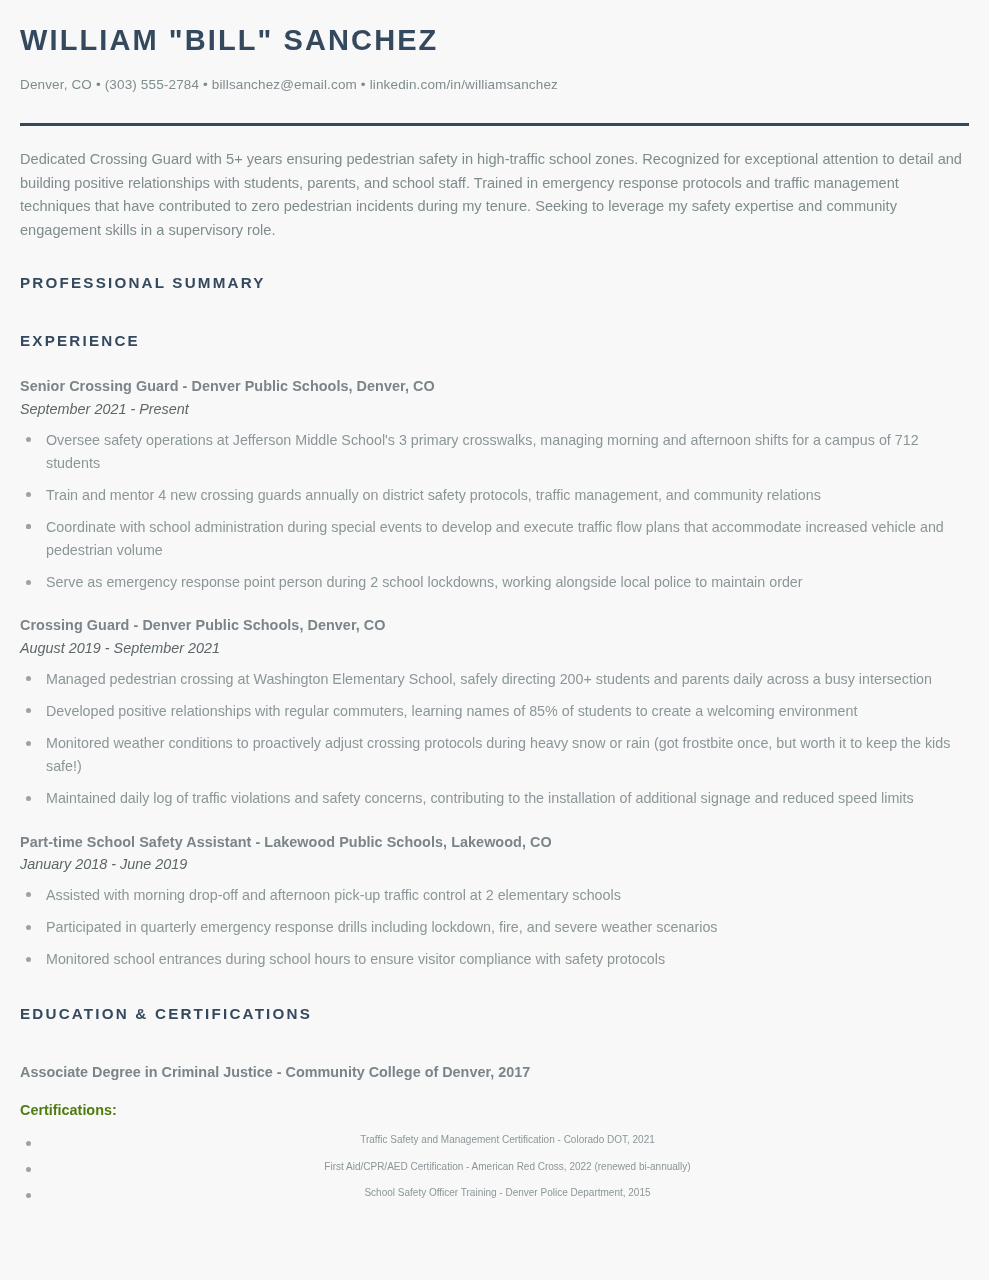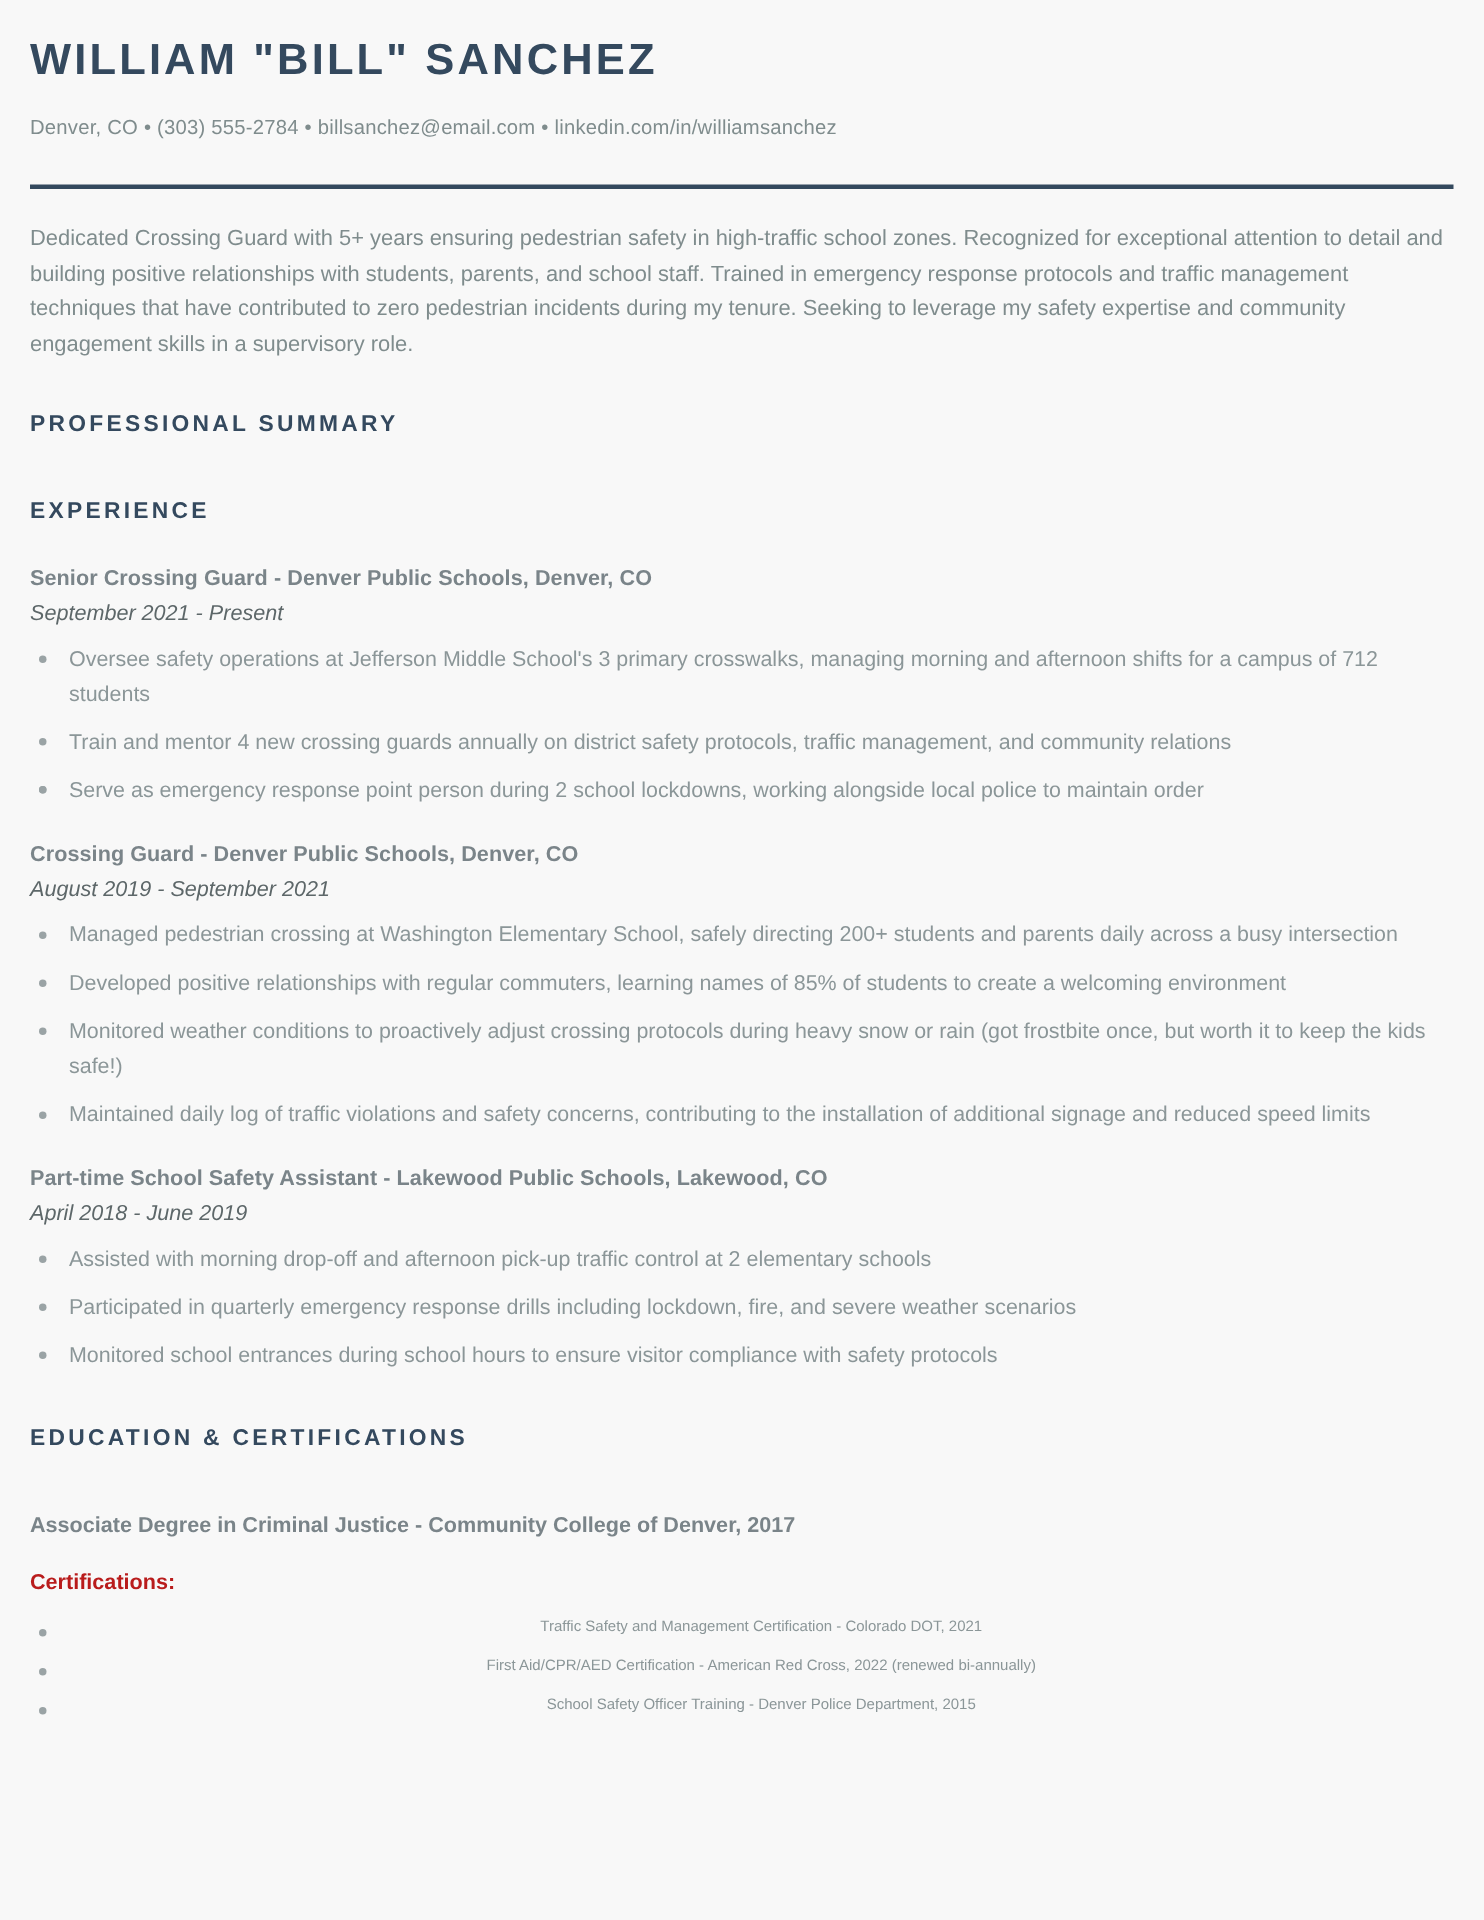--- a/index.html
+++ b/index.html
@@ -116,21 +116,21 @@
   .edu-line {
     font-size: 14.4px;
     font-weight: bold;
     color: #7a8489;
     line-height: 1.4;
     margin: 38px 0 0 0;
   }
   .cert-label {
     font-size: 14.4px;
     font-weight: bold;
-    color: #b91c1c;
+    color: #4d7c0f;
     line-height: 1.4;
     margin: 18px 0 0 0;
   }
   ul.cert-list {
     list-style: none;
     margin: 12px 0 0 0;
     padding: 0;
   }
   ul.cert-list li {
     position: relative;
@@ -170,38 +170,39 @@
 
   <div>
 
     <div class="job">
       <div class="job-title">Senior Crossing Guard - Denver Public Schools, Denver, CO</div>
       <div class="job-dates">September 2021 - Present</div>
       <ul class="bullets">
         <li><span class="bullet-dot"></span><span>Oversee safety operations at Jefferson Middle School's 3 primary crosswalks, managing morning and afternoon shifts for a campus of 712 students</span></li>
         <li><span class="bullet-dot"></span><span>Train and mentor 4 new crossing guards annually on district safety protocols, traffic management, and community relations</span></li>
         <li><span class="bullet-dot"></span></li>
+        <li><span class="bullet-dot"></span><span>Coordinate with school administration during special events to develop and execute traffic flow plans that accommodate increased vehicle and pedestrian volume</span></li>
         <li><span class="bullet-dot"></span><span>Serve as emergency response point person during 2 school lockdowns, working alongside local police to maintain order</span></li>
       </ul>
     </div>
 
     <div class="job">
       <div class="job-title">Crossing Guard - Denver Public Schools, Denver, CO</div>
       <div class="job-dates">August 2019 - September 2021</div>
       <ul class="bullets">
         <li><span class="bullet-dot"></span><span>Managed pedestrian crossing at Washington Elementary School, safely directing 200+ students and parents daily across a busy intersection</span></li>
         <li><span class="bullet-dot"></span><span>Developed positive relationships with regular commuters, learning names of 85% of students to create a welcoming environment</span></li>
         <li><span class="bullet-dot"></span><span>Monitored weather conditions to proactively adjust crossing protocols during heavy snow or rain (got frostbite once, but worth it to keep the kids safe!)</span></li>
         <li><span class="bullet-dot"></span><span>Maintained daily log of traffic violations and safety concerns, contributing to the installation of additional signage and reduced speed limits</span></li>
       </ul>
     </div>
 
     <div class="job">
       <div class="job-title">Part-time School Safety Assistant - Lakewood Public Schools, Lakewood, CO</div>
-      <div class="job-dates">April 2018 - June 2019</div>
+      <div class="job-dates">January 2018 - June 2019</div>
       <ul class="bullets">
         <li><span class="bullet-dot"></span><span>Assisted with morning drop-off and afternoon pick-up traffic control at 2 elementary schools</span></li>
         <li><span class="bullet-dot"></span><span>Participated in quarterly emergency response drills including lockdown, fire, and severe weather scenarios</span></li>
         <li><span class="bullet-dot"></span><span>Monitored school entrances during school hours to ensure visitor compliance with safety protocols</span></li>
       </ul>
     </div>
 
   </div>
 
   <h2 class="section-heading education-heading">EDUCATION &amp; CERTIFICATIONS</h2>

